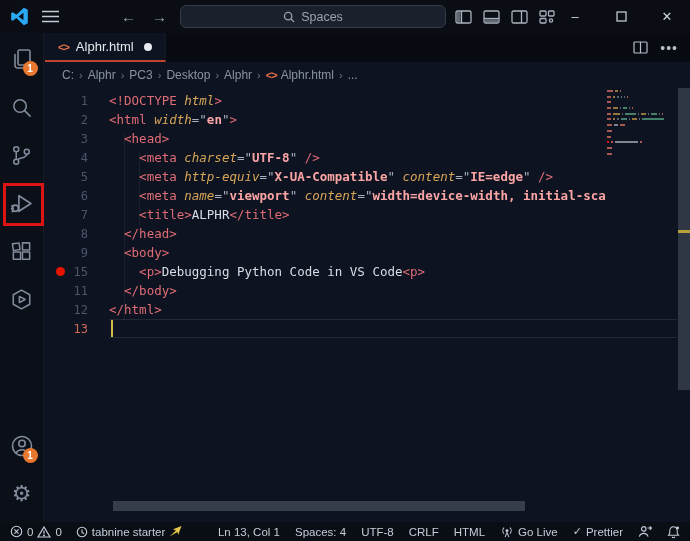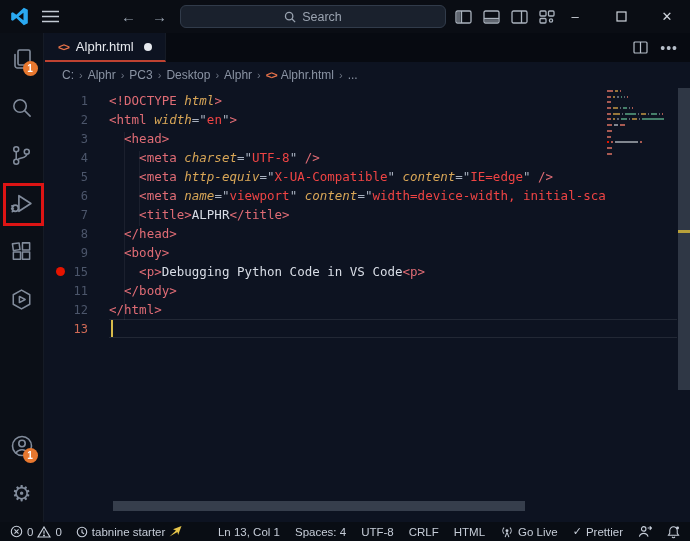--- a/index.html
+++ b/index.html
@@ -60,21 +60,21 @@
   .lines { position:absolute; top:3px; left:0; right:0;
            font-family:"DejaVu Sans Mono", monospace; font-size:12.5px; }
   .line { position:relative; height:19px; display:flex; align-items:center; white-space:pre; }
   .gutter { width:64px; flex:none; text-align:right; padding-right:21px;
             color:#4c566b; font-size:12px; }
   .gutter.active { color:#cf6a56; }
   .bp { position:absolute; left:11px; top:5px; width:9px; height:9px; border-radius:50%; background:#e51400; }
   .code { overflow:hidden; white-space:pre; flex:1; margin-right:46px; }
   .tok-tg { color:#e06c75; }
   .tok-at { color:#d8a657; font-style:italic; }
-  .tok-st { color:#ef4444; }
+  .tok-st { color:#fca5a5;font-weight:bold; }
   .tok-pn { color:#a9b2c0; }
   .tok-tx { color:#d8dde6; }
   .cur-line { position:absolute; left:64px; right:13px; top:0; height:19px;
               border-top:1px solid rgba(255,255,255,.09); border-bottom:1px solid rgba(255,255,255,.09); }
   .cursor { position:absolute; left:66px; top:1px; width:2px; height:17px; background:#d7ba4a; }
   .indent-guide { position:absolute; width:1px; background:rgba(255,255,255,.06); }
 
   .minimap { position:absolute; top:2px; right:13px; width:70px; }
   .mm-row { height:2px; margin-bottom:3.7px; display:flex; gap:2px; align-items:center; }
   .mm-seg { height:2px; display:inline-block; }
@@ -114,21 +114,21 @@
       <span class="tb-arrow">←</span>
       <span class="tb-arrow">→</span>
     </div>
     <div class="searchbox">
       <span>
         <svg width="12" height="12" viewBox="0 0 14 14" fill="none" stroke="#9aa3b0" stroke-width="1.5">
             <circle cx="6" cy="6" r="4.3"></circle>
             <path d="M9.4 9.4 13 13"></path>
           </svg>
       </span>
-      <span>Search</span>
+      <span>Spaces</span>
     </div>
     <div class="tb-layout">
       <span>
         <svg width="17" height="14" viewBox="0 0 17 14" fill="none" stroke="#aab2bd" stroke-width="1.3">
             <rect x="1" y="1" width="15" height="12" rx="1.5"></rect>
             <path d="M6.5 1v12"></path>
             <rect x="2" y="2" width="3.5" height="10" fill="#aab2bd" opacity=".55" stroke="none"></rect>
           </svg>
       </span>
       <span>

